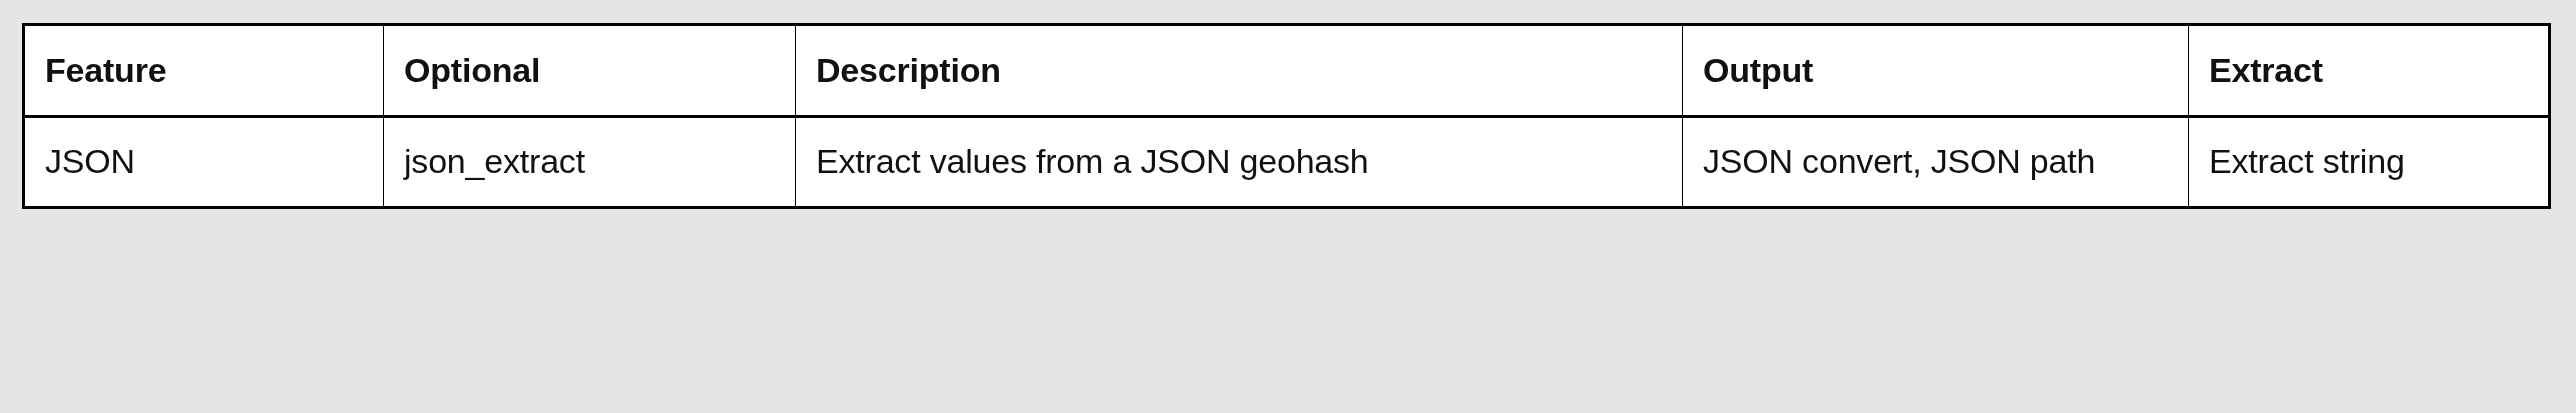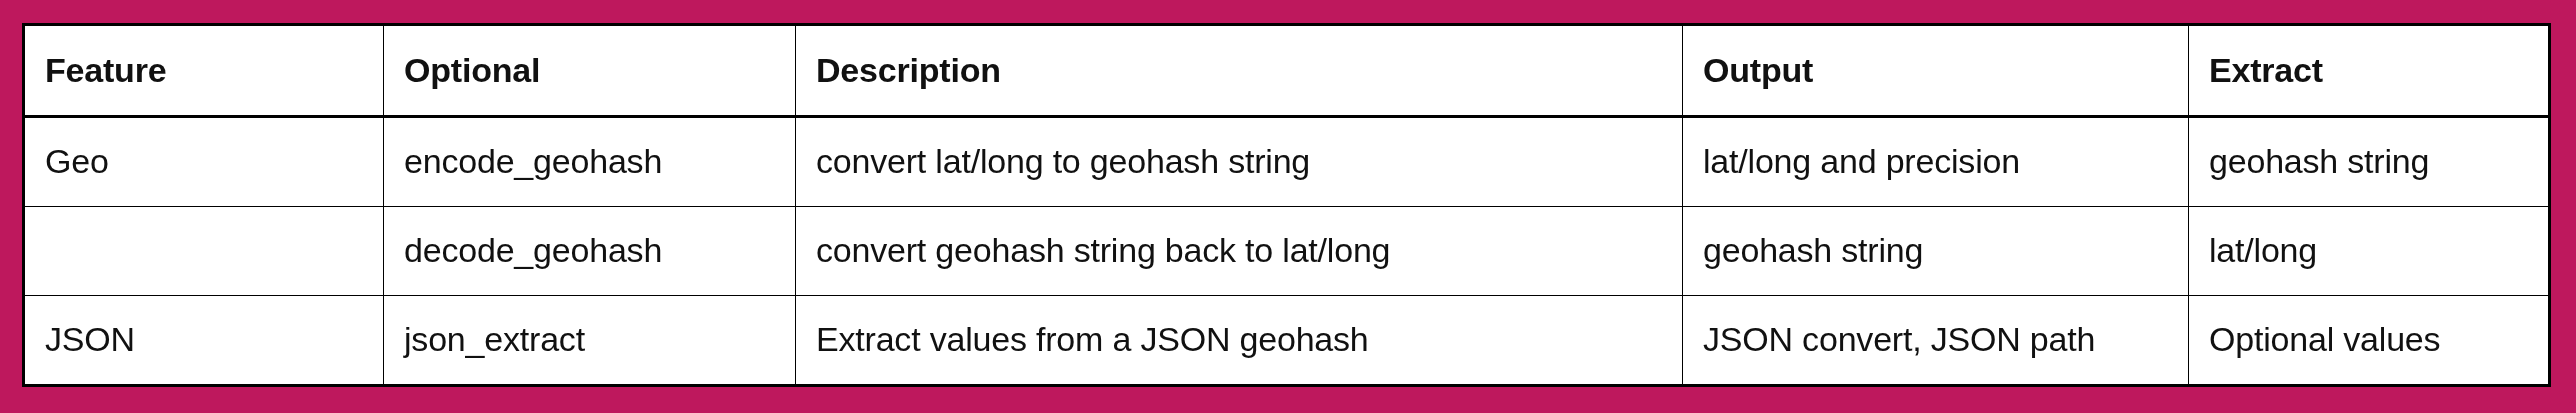--- a/index.html
+++ b/index.html
@@ -13,21 +13,21 @@
     height: 413px;
     font-family: "Liberation Sans", "DejaVu Sans", sans-serif;
     color: #111111;
     overflow: hidden;
   }
 
   .sheet {
     position: relative;
     width: 2576px;
     height: 413px;
-    background: #be185d;
+    background: #e5e5e5;
     box-sizing: border-box;
     padding: 23px 29px 26px 22px;
   }
 
   table.fn-table {
     width: 2525px;
     border-collapse: collapse;
     table-layout: fixed;
     background: #ffffff;
   }
@@ -90,37 +90,23 @@
         <th>Feature</th>
         <th>Optional</th>
         <th>Description</th>
         <th>Output</th>
         <th>Extract</th>
       </tr>
     </thead>
 
     <tbody>
       <tr>
-        <td>Geo</td>
-        <td>encode_geohash</td>
-        <td>convert lat/long to geohash string</td>
-        <td>lat/long and precision</td>
-        <td>geohash string</td>
-      </tr>
-      <tr>
-        <td></td>
-        <td>decode_geohash</td>
-        <td>convert geohash string back to lat/long</td>
-        <td>geohash string</td>
-        <td>lat/long</td>
-      </tr>
-      <tr>
         <td>JSON</td>
         <td>json_extract</td>
         <td>Extract values from a JSON geohash</td>
         <td>JSON convert, JSON path</td>
-        <td>Optional values</td>
+        <td>Extract string</td>
       </tr>
     </tbody>
   </table>
 
 </div>
 
 
 </body></html>

